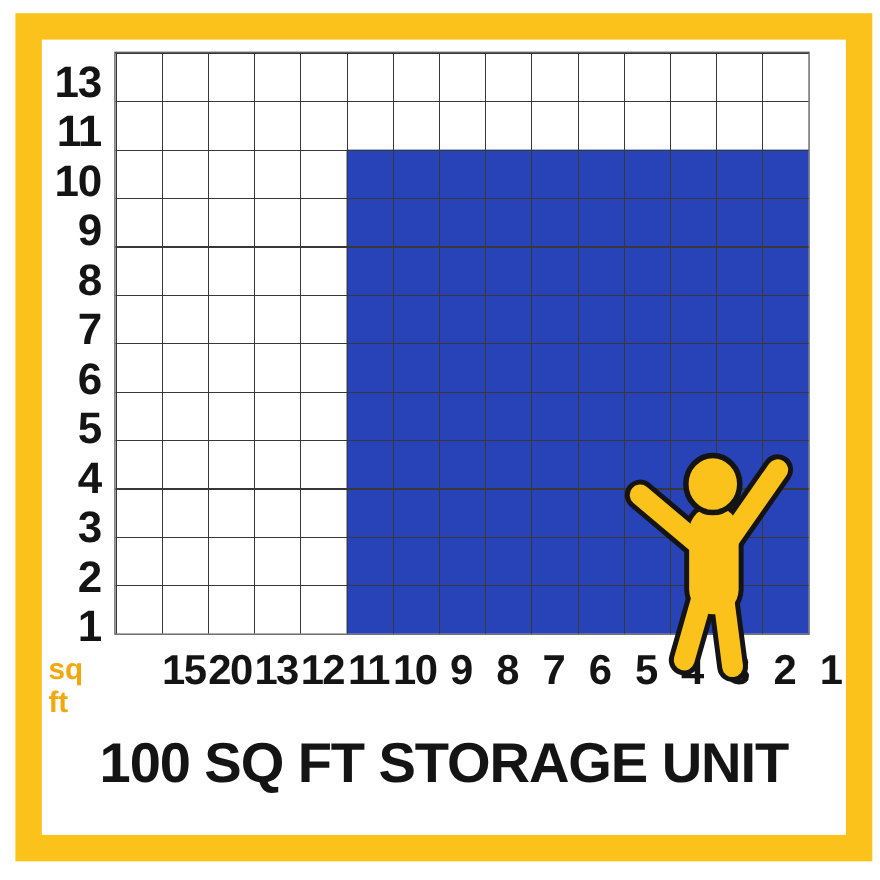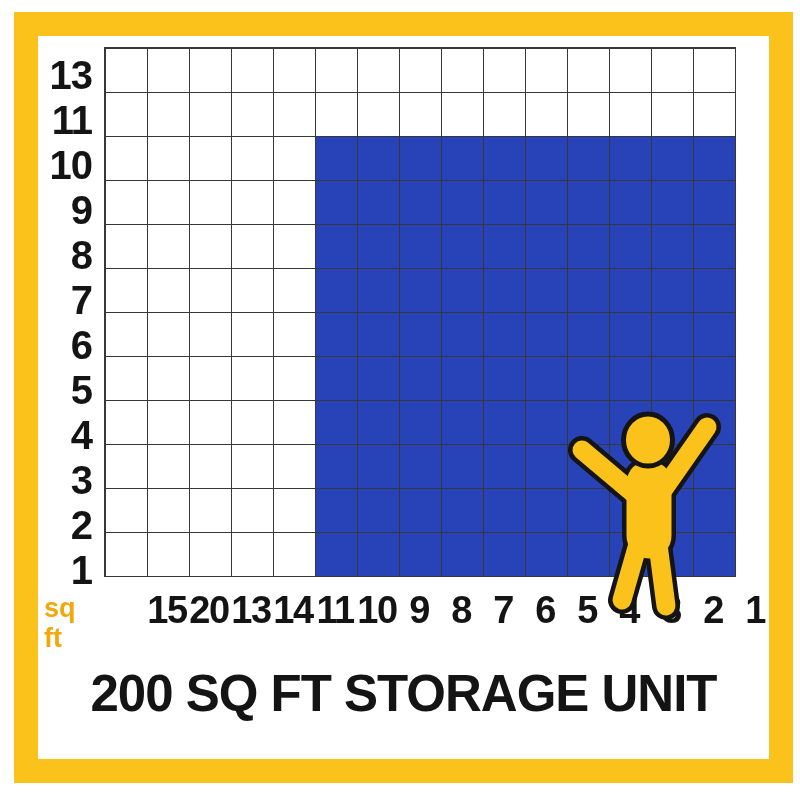--- a/index.html
+++ b/index.html
@@ -151,21 +151,21 @@
 
   <div class="grid-box">
     <div class="highlight" style="left: 210px; top: 88px; width: 420px; height: 440px;"></div>
     <div class="gridlines"></div>
   </div>
 
   <div class="col-labels">
       <div class="cell">15</div>
       <div class="cell">20</div>
       <div class="cell">13</div>
-      <div class="cell">14</div>
+      <div class="cell">12</div>
       <div class="cell">11</div>
       <div class="cell">10</div>
       <div class="cell">9</div>
       <div class="cell">8</div>
       <div class="cell">7</div>
       <div class="cell">6</div>
       <div class="cell">5</div>
       <div class="cell">4</div>
       <div class="cell">3</div>
       <div class="cell">2</div>
@@ -188,15 +188,15 @@
     <g class="p-fill">
       <line x1="649" y1="483" x2="649" y2="536" stroke-width="45"></line>
       <line x1="633" y1="493" x2="582" y2="450" stroke-width="19"></line>
       <line x1="663" y1="490" x2="707" y2="427" stroke-width="19"></line>
       <line x1="640" y1="537" x2="622" y2="600" stroke-width="19"></line>
       <line x1="657" y1="537" x2="666" y2="606" stroke-width="19"></line>
     </g>
     <ellipse class="p-head" cx="648" cy="440" rx="24.5" ry="26"></ellipse>
   </svg>
 
-  <div class="title">200 SQ FT STORAGE UNIT</div>
+  <div class="title">100 SQ FT STORAGE UNIT</div>
 
 </div>
 
 </body></html>

